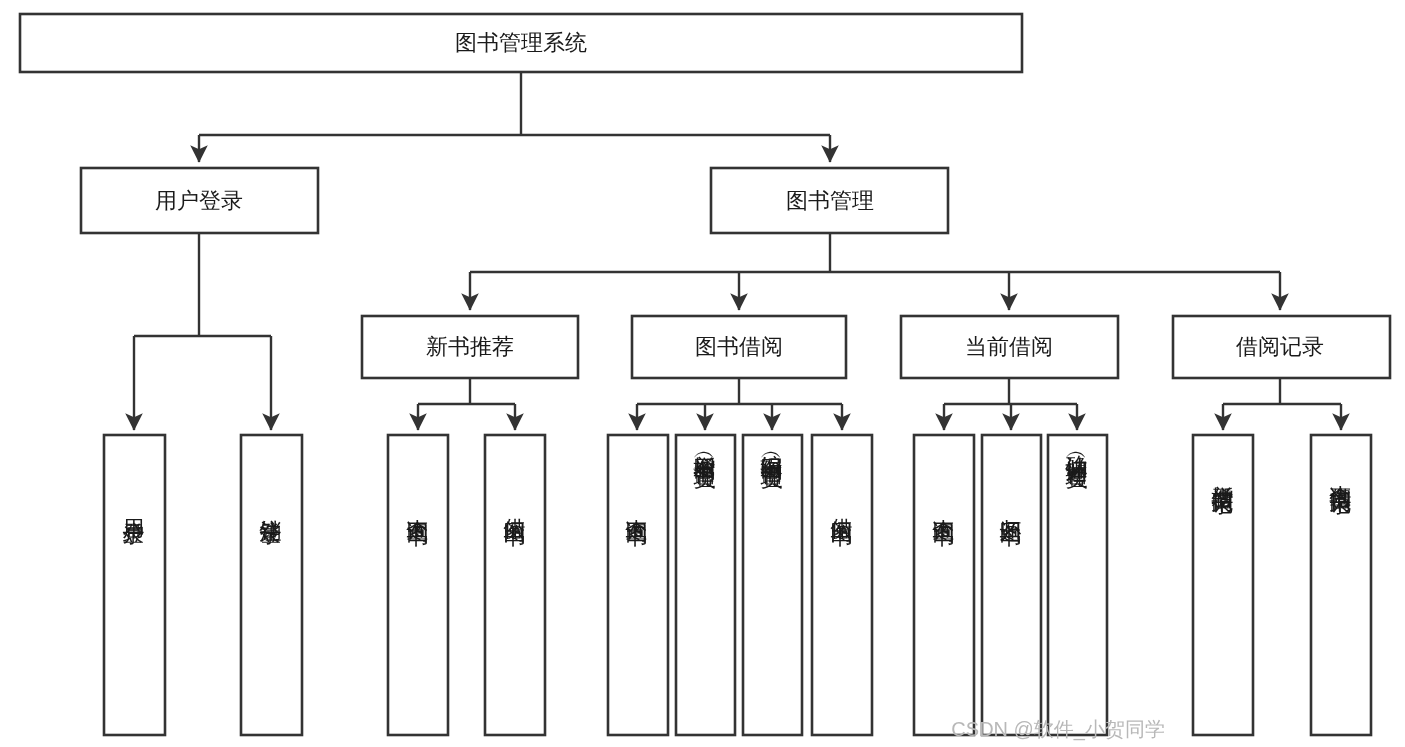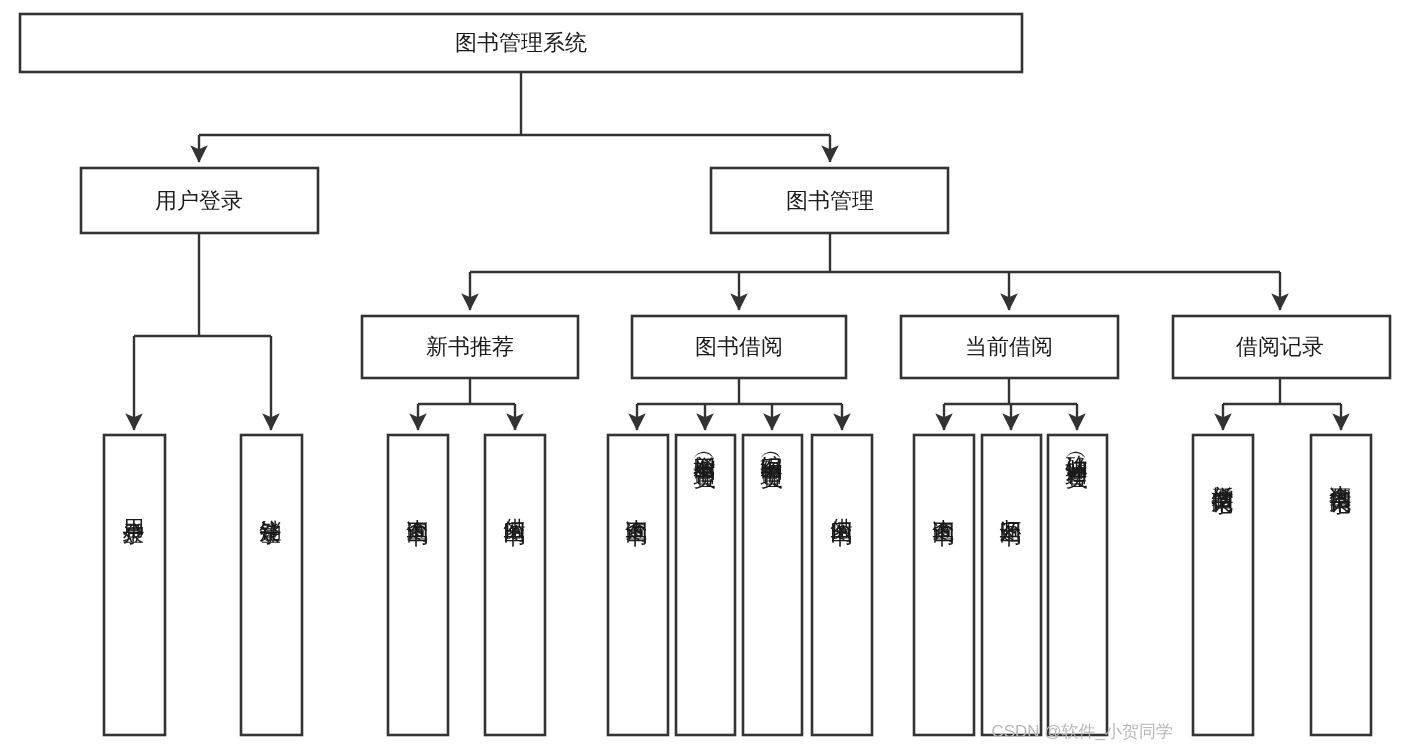--- a/index.html
+++ b/index.html
@@ -49,24 +49,24 @@
   .edge-line {
     stroke: #333333;
     stroke-width: 2.4;
     fill: none;
   }
   .arrow-head {
     fill: #333333;
   }
   .watermark {
     position: absolute;
-    right: 12px;
+    right: 20px;
     bottom: 4px;
     font-family: "Liberation Sans", "DejaVu Sans", sans-serif;
-    font-size: 17px;
+    font-size: 20px;
     color: #b8b8b8;
     white-space: nowrap;
     user-select: none;
   }
 </style>
 </head>
 <body>
 
 <div id="diagram-root">
 

